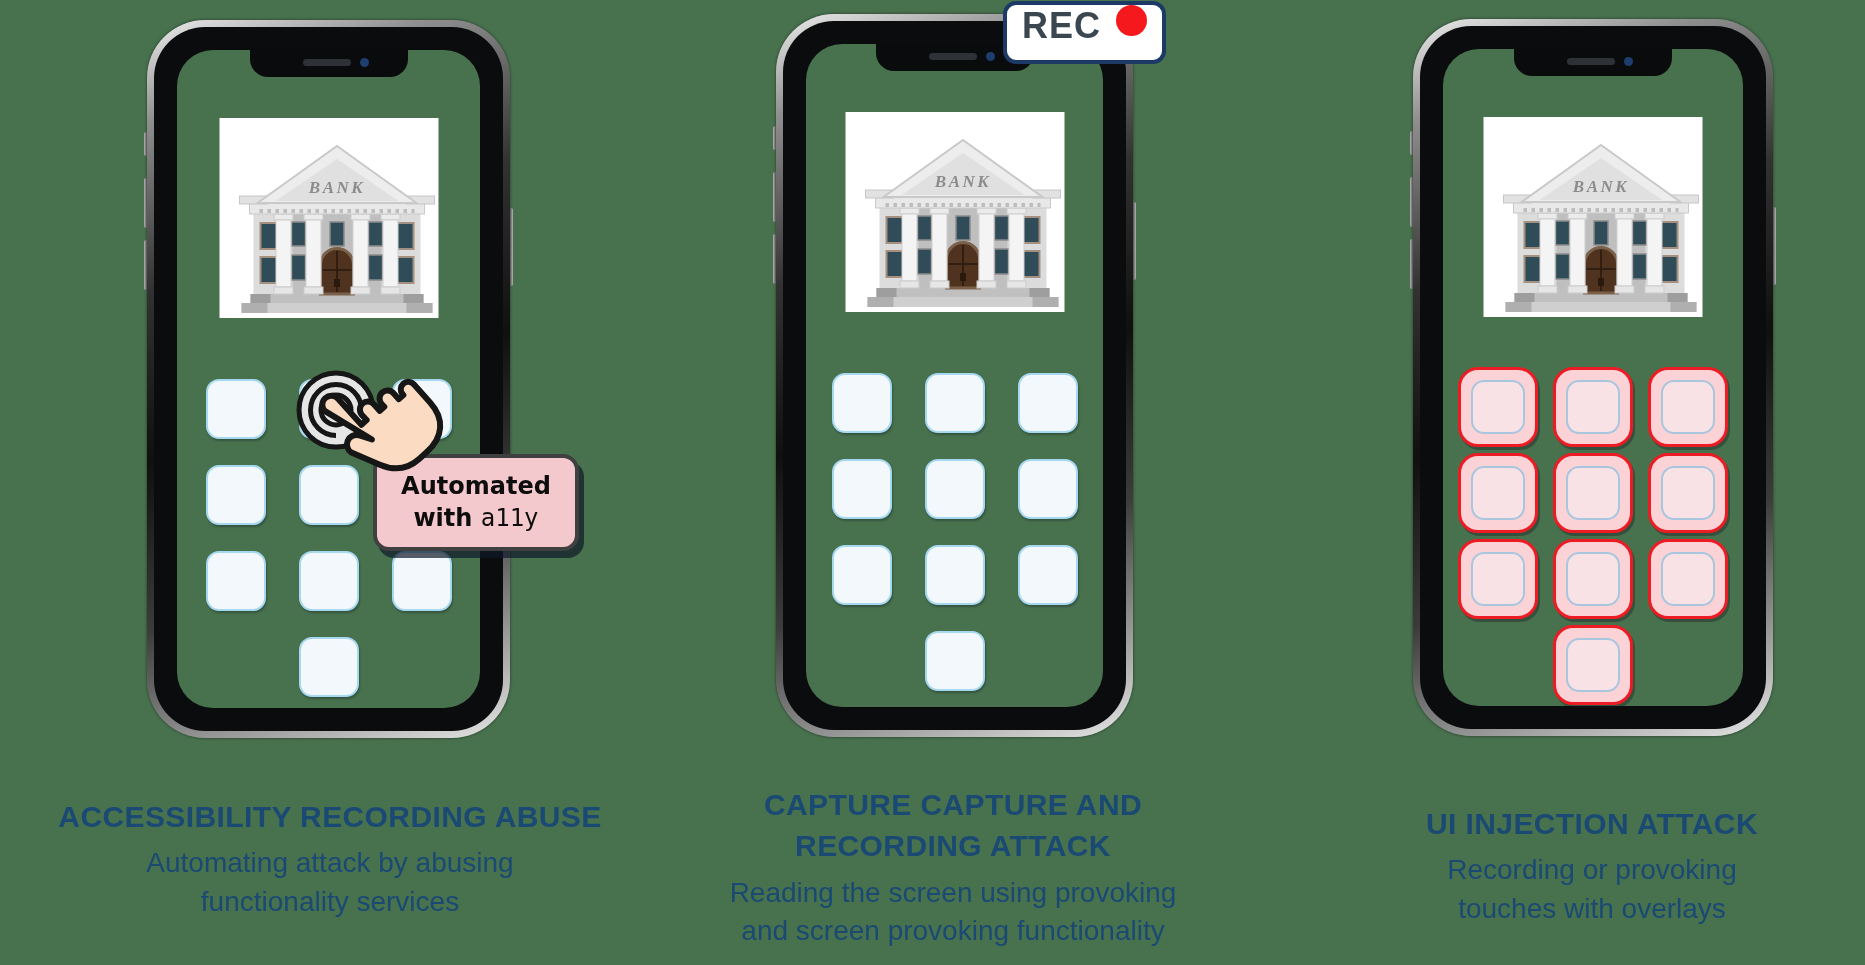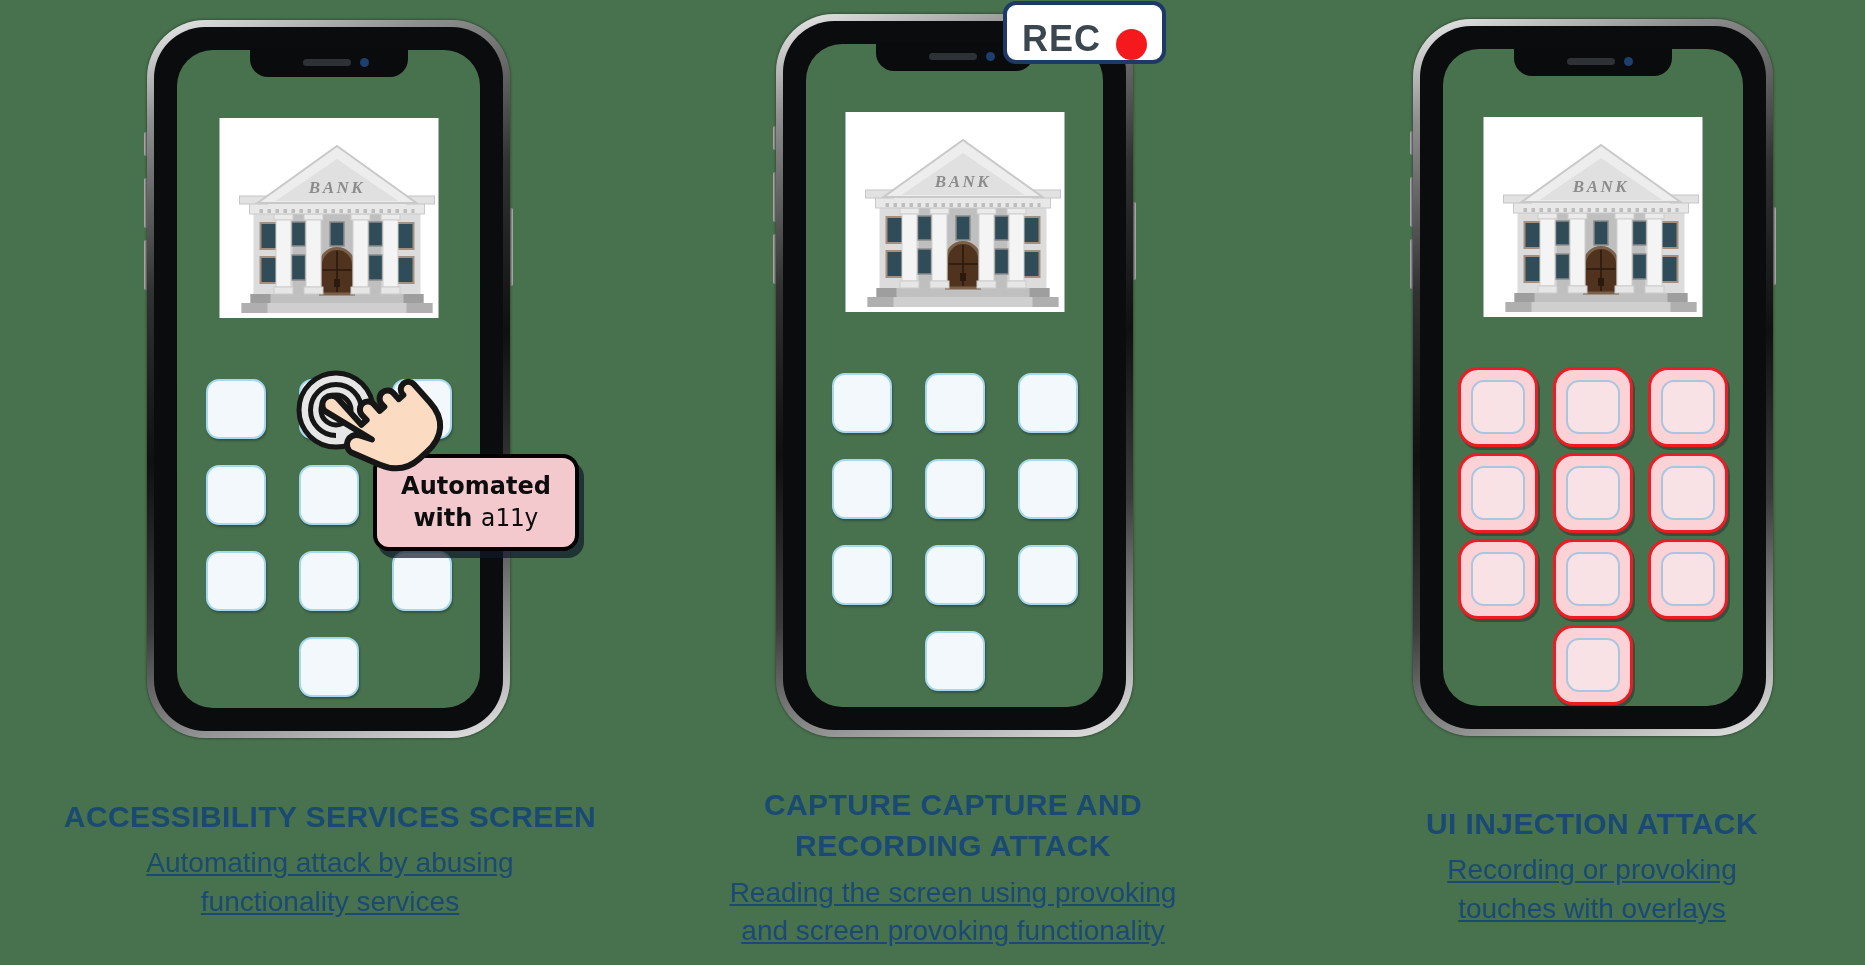--- a/index.html
+++ b/index.html
@@ -42,40 +42,40 @@
   .keypad-overlay{position:absolute;left:50%;transform:translateX(-50%);top:318px;
           display:grid;grid-template-columns:repeat(3,80px);gap:6px 15px;}
   .okey{width:80px;height:80px;background:#FBD3D7;border:3px solid #ED1C24;border-radius:20px;
         box-sizing:border-box;display:flex;align-items:center;justify-content:center;
         box-shadow:2px 3px 0 rgba(20,20,30,.35);}
   .ikey{width:54px;height:54px;background:#F8E2E6;border:2px solid #A9C6DF;border-radius:13px;
         box-sizing:border-box;}
 
   
   .tooltip{position:absolute;left:196px;top:404px;width:186px;z-index:5;
-           background:#F4C9CE;border:4px solid #000000;border-radius:16px;
+           background:#F4C9CE;border:4px solid #404040;border-radius:16px;
            box-shadow:5px 7px 0 rgba(16,26,42,.70);
            padding:13px 6px;text-align:center;color:#0d0d0d;
            font-family:"DejaVu Sans",sans-serif;font-weight:bold;font-size:24px;line-height:1.32;}
   .tooltip .code{font-family:"DejaVu Sans Mono",monospace;font-weight:normal;}
 
   .tap-icon{position:absolute;left:72px;top:288px;z-index:6;}
 
   
   .rec-badge{position:absolute;left:227px;top:-13px;width:163px;height:63px;z-index:10;
              background:#ffffff;border:4px solid #1D3A66;border-radius:13px;box-sizing:border-box;
-             display:flex;align-items:flex-end;justify-content:center;gap:15px;}
+             display:flex;align-items:flex-start;justify-content:center;gap:15px;}
   .rec-label{font-size:36px;font-weight:800;color:#3A4650;letter-spacing:1px;}
   .rec-dot{width:31px;height:31px;border-radius:50%;background:#F5191D;}
 
   
   .caption{position:absolute;text-align:center;color:#1A4A74;}
   .cap-title{font-size:30px;font-weight:bold;letter-spacing:.4px;line-height:1.38;}
   .cap-title:empty{display:none;}
-  .cap-sub{font-size:28px;font-weight:normal;line-height:1.37;text-decoration:underline;}
+  .cap-sub{font-size:28px;font-weight:normal;line-height:1.37;}
   .cap-subwrap{margin-top:7px;}
 </style>
 </head>
 <body>
 
 <div class="canvas">
 
   <div class="phone" style="left:147px;top:20px;width:363px;height:718px">
     <span class="side-btn sb-l1"></span>
     <span class="side-btn sb-l2"></span>
@@ -352,21 +352,21 @@
             <div class="okey key-last">
                 <div class="ikey"></div>
               </div>
           </div>
         </div>
       </div>
     </div>
   </div>
 
   <div class="caption" style="left:10px;top:796px;width:640px">
-    <div class="cap-title">ACCESSIBILITY SERVICES SCREEN</div>
+    <div class="cap-title">ACCESSIBILITY RECORDING ABUSE</div>
 
     <div class="cap-subwrap">
       <div class="cap-sub">Automating attack by abusing</div>
       <div class="cap-sub">functionality services</div>
     </div>
   </div>
 
   <div class="caption" style="left:633px;top:784px;width:640px">
     <div class="cap-title">CAPTURE CAPTURE AND</div>
     <div class="cap-title">RECORDING ATTACK</div>

